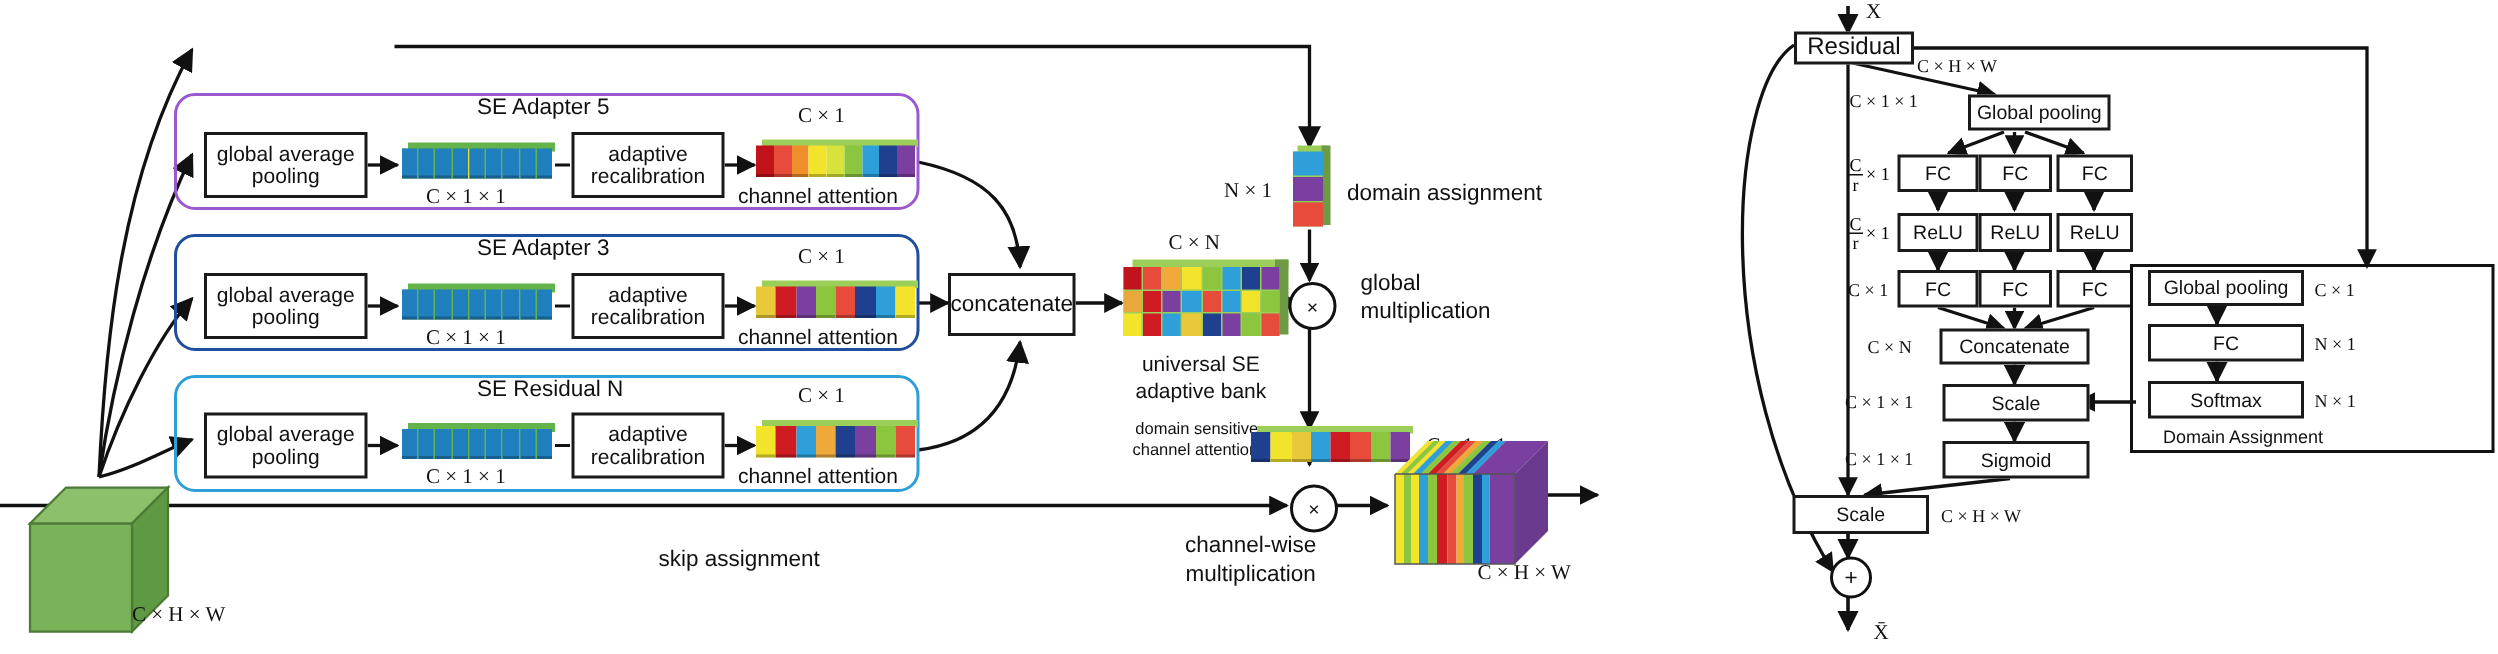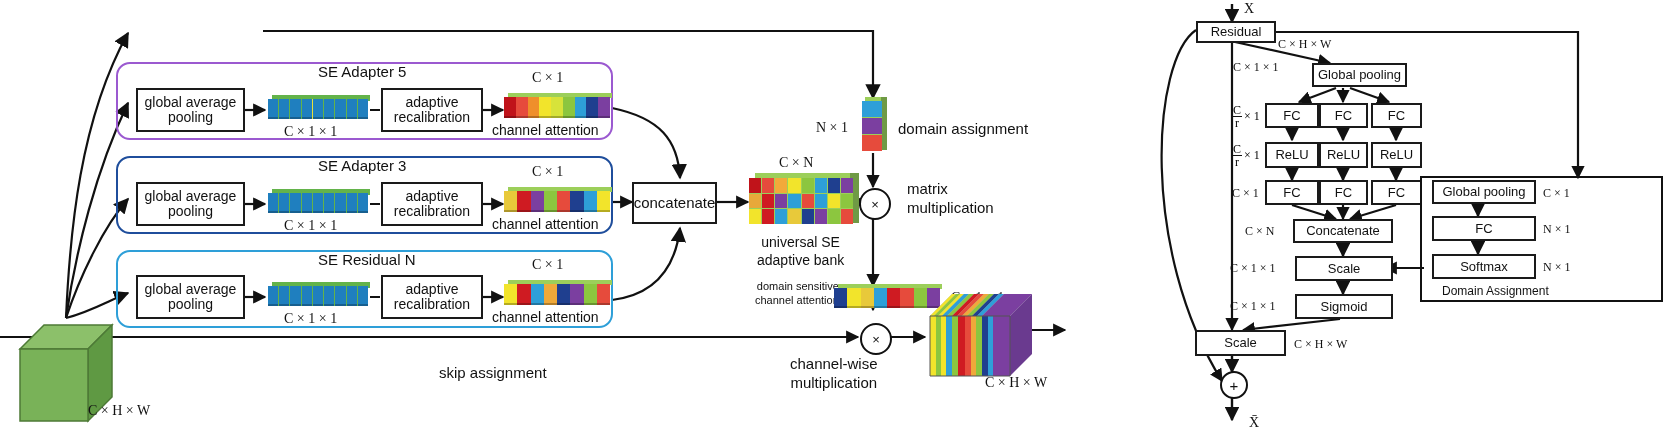--- a/index.html
+++ b/index.html
@@ -286,21 +286,21 @@
     <div style="position:absolute;left:19px;top:-4px;width:6px;height:53px;background:#6f9a45;"></div>
     <div class="vstack" style="left:0;top:0;width:20px;height:50px;background:#9ccf5a;">
       <i style="flex:1;background:#2e9fd8;border-bottom:1px solid #9ccf5a;"></i>
       <i style="flex:1;background:#7b3fa0;border-bottom:1px solid #9ccf5a;"></i>
       <i style="flex:1;background:#e64b3c;"></i>
     </div>
   </div>
   <div class="lbl" style="left:898px;top:120px;font-size:15px;">domain assignment</div>
 
   <div class="opcirc" style="left:859px;top:188px;width:28px;height:28px;">×</div>
-  <div class="lbl" style="left:907px;top:180px;font-size:15px;white-space:pre-line;line-height:1.25;">matrix
+  <div class="lbl" style="left:907px;top:180px;font-size:15px;white-space:pre-line;line-height:1.25;">global
 multiplication</div>
 
   <div class="lbl" style="left:755px;top:280px;font-size:11px;white-space:pre-line;text-align:right;line-height:1.25;">domain sensitive
 channel attention</div>
   <div style="position:absolute;left:834px;top:288px;width:114px;height:22px;">
     <div style="position:absolute;left:4px;top:-4px;width:104px;height:5px;background:#9ccf5a;"></div>
     <div class="bar" style="position:relative;width:106px;height:20px;">
       <i style="flex:1;background:#1f3f8f;"></i>
         <i style="flex:1;background:#f2e42b;"></i>
       <i style="flex:1;background:#e8c93a;"></i>
@@ -351,21 +351,21 @@
         <rect x="60" y="28" width="5" height="60" fill="#2e9fd8"></rect>
         <rect x="65" y="28" width="17" height="60" fill="#7b3fa0"></rect>
       </g>
       <polyline points="2,28 82,28 82,88 2,88 2,28" fill="none" stroke="#555" stroke-width="1"></polyline>
     </svg>
   </div>
   <div class="lbl serif" style="left:985px;top:375px;font-size:14px;">C × H × W</div>
 
   <div class="lbl serif" style="left:1244px;top:1px;font-size:14px;">X</div>
 
-  <div class="node" style="left:1196px;top:21px;width:80px;height:22px;font-size:13px;">Residual</div>
+  <div class="node" style="left:1196px;top:21px;width:80px;height:22px;font-size:16px;">Residual</div>
   <div class="lbl serif" style="left:1278px;top:37px;font-size:12px;">C × H × W</div>
 
   <div class="lbl serif" style="left:1233px;top:60px;font-size:12px;">C × 1 × 1</div>
   <div class="node" style="left:1312px;top:63px;width:95px;height:24px;font-size:13px;">Global pooling</div>
 
   <div class="fracwrap" style="left:1232px;top:104px;font-size:12px;">
     <span class="frac serif">
       <span class="num">C</span>
       <span class="den">r</span>
     </span>

